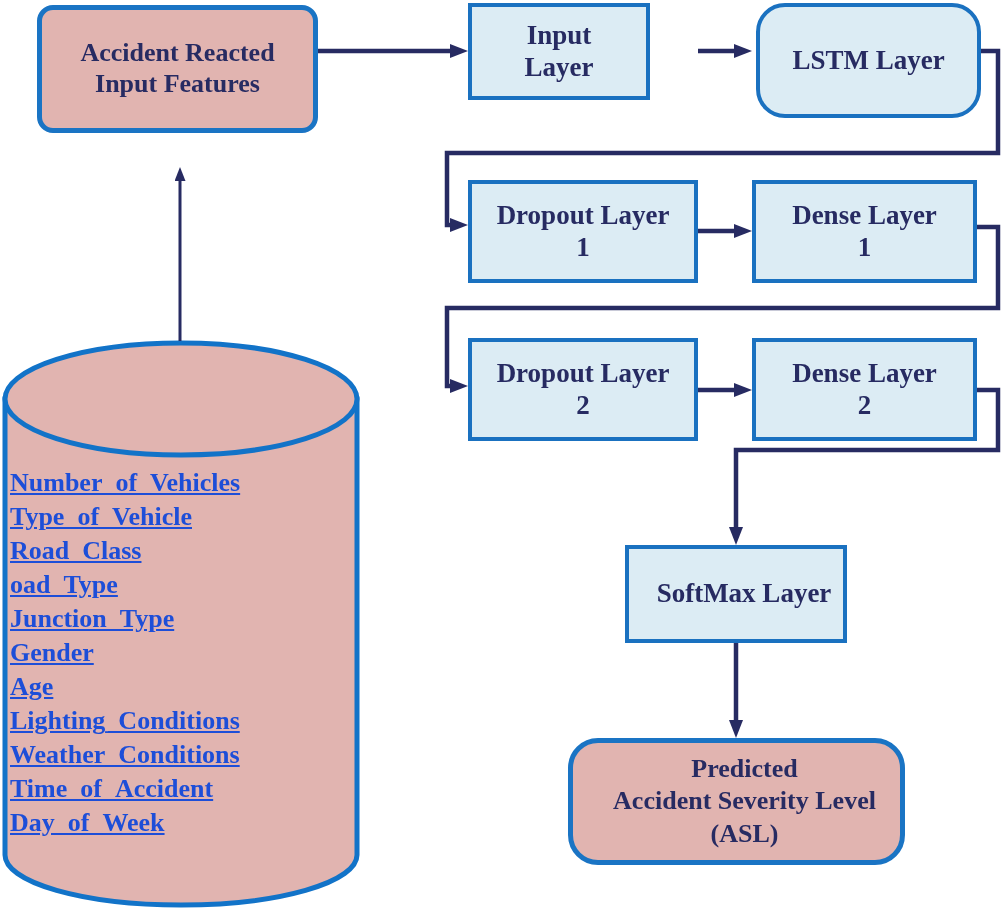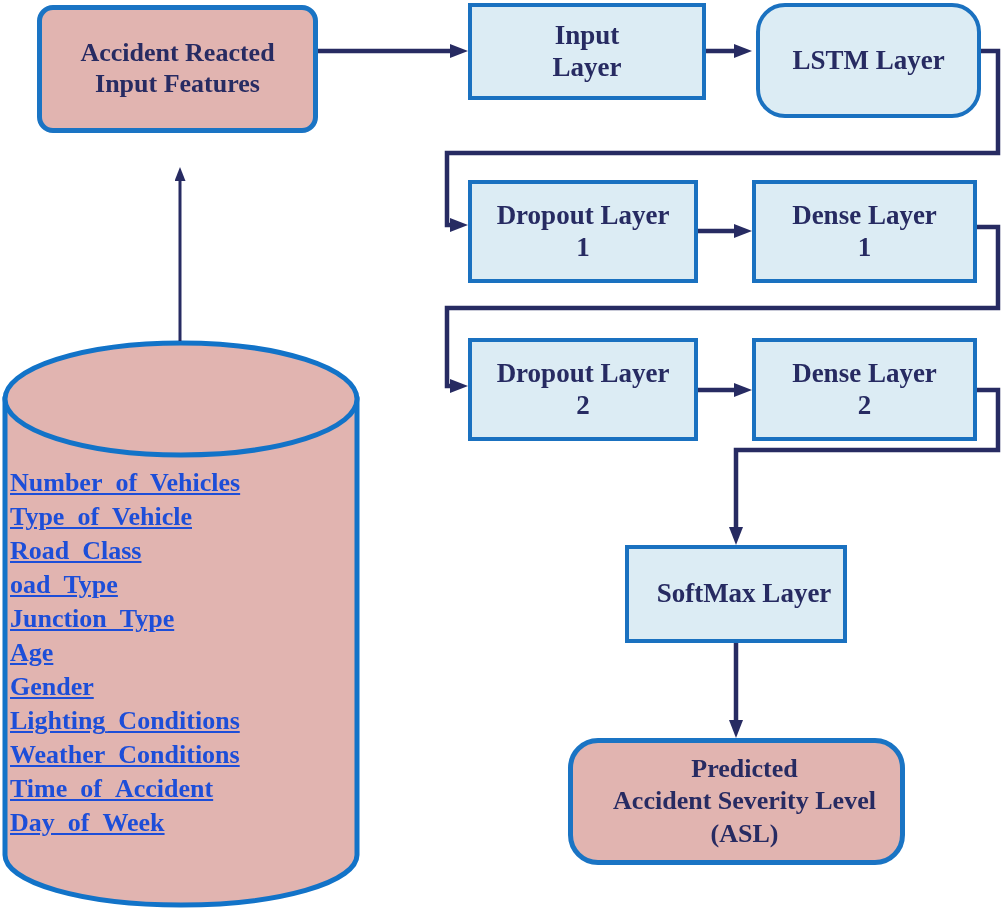--- a/index.html
+++ b/index.html
@@ -35,21 +35,21 @@
   .node.blue {
     background: #dcecf4;
     border: 4px solid #1a71c0;
     font-size: 27px;
   }
   .node.pink {
     background: #e1b4b0;
     border: 5px solid #1a74c4;
   }
   #n-features  { left: 37px;  top: 5px;   width: 281px; height: 128px; border-radius: 16px; font-size: 26px; }
-  #n-input     { left: 468px; top: 3px;   width: 238px; height: 97px; }
+  #n-input     { left: 468px; top: 3px;   width: 182px; height: 97px; }
   #n-lstm      { left: 756px; top: 3px;   width: 225px; height: 115px; border-radius: 29px; }
   #n-dropout1  { left: 468px; top: 180px; width: 230px; height: 103px; }
   #n-dense1    { left: 752px; top: 180px; width: 225px; height: 103px; }
   #n-dropout2  { left: 468px; top: 338px; width: 230px; height: 103px; }
   #n-dense2    { left: 752px; top: 338px; width: 225px; height: 103px; }
   #n-softmax   { left: 625px; top: 545px; width: 222px; height: 98px; padding-left: 16px; }
   #n-predicted { left: 568px; top: 738px; width: 337px; height: 127px; border-radius: 30px; font-size: 26px; line-height: 1.25; padding-left: 16px; }
 
   .cyl-text {
     position: absolute;
@@ -143,21 +143,21 @@
 Accident Severity Level
 (ASL)</span>
   </div>
 
   <div class="cyl-text">
     <div class="cyl-line">Number_of_Vehicles</div>
     <div class="cyl-line">Type_of_Vehicle</div>
     <div class="cyl-line">Road_Class</div>
     <div class="cyl-line">oad_Type</div>
     <div class="cyl-line">Junction_Type</div>
+    <div class="cyl-line">Gender</div>
     <div class="cyl-line">Age</div>
-    <div class="cyl-line">Gender</div>
     <div class="cyl-line">Lighting_Conditions</div>
     <div class="cyl-line">Weather_Conditions</div>
     <div class="cyl-line">Time_of_Accident</div>
     <div class="cyl-line">Day_of_Week</div>
   </div>
 
 </div>
 
 </body></html>

